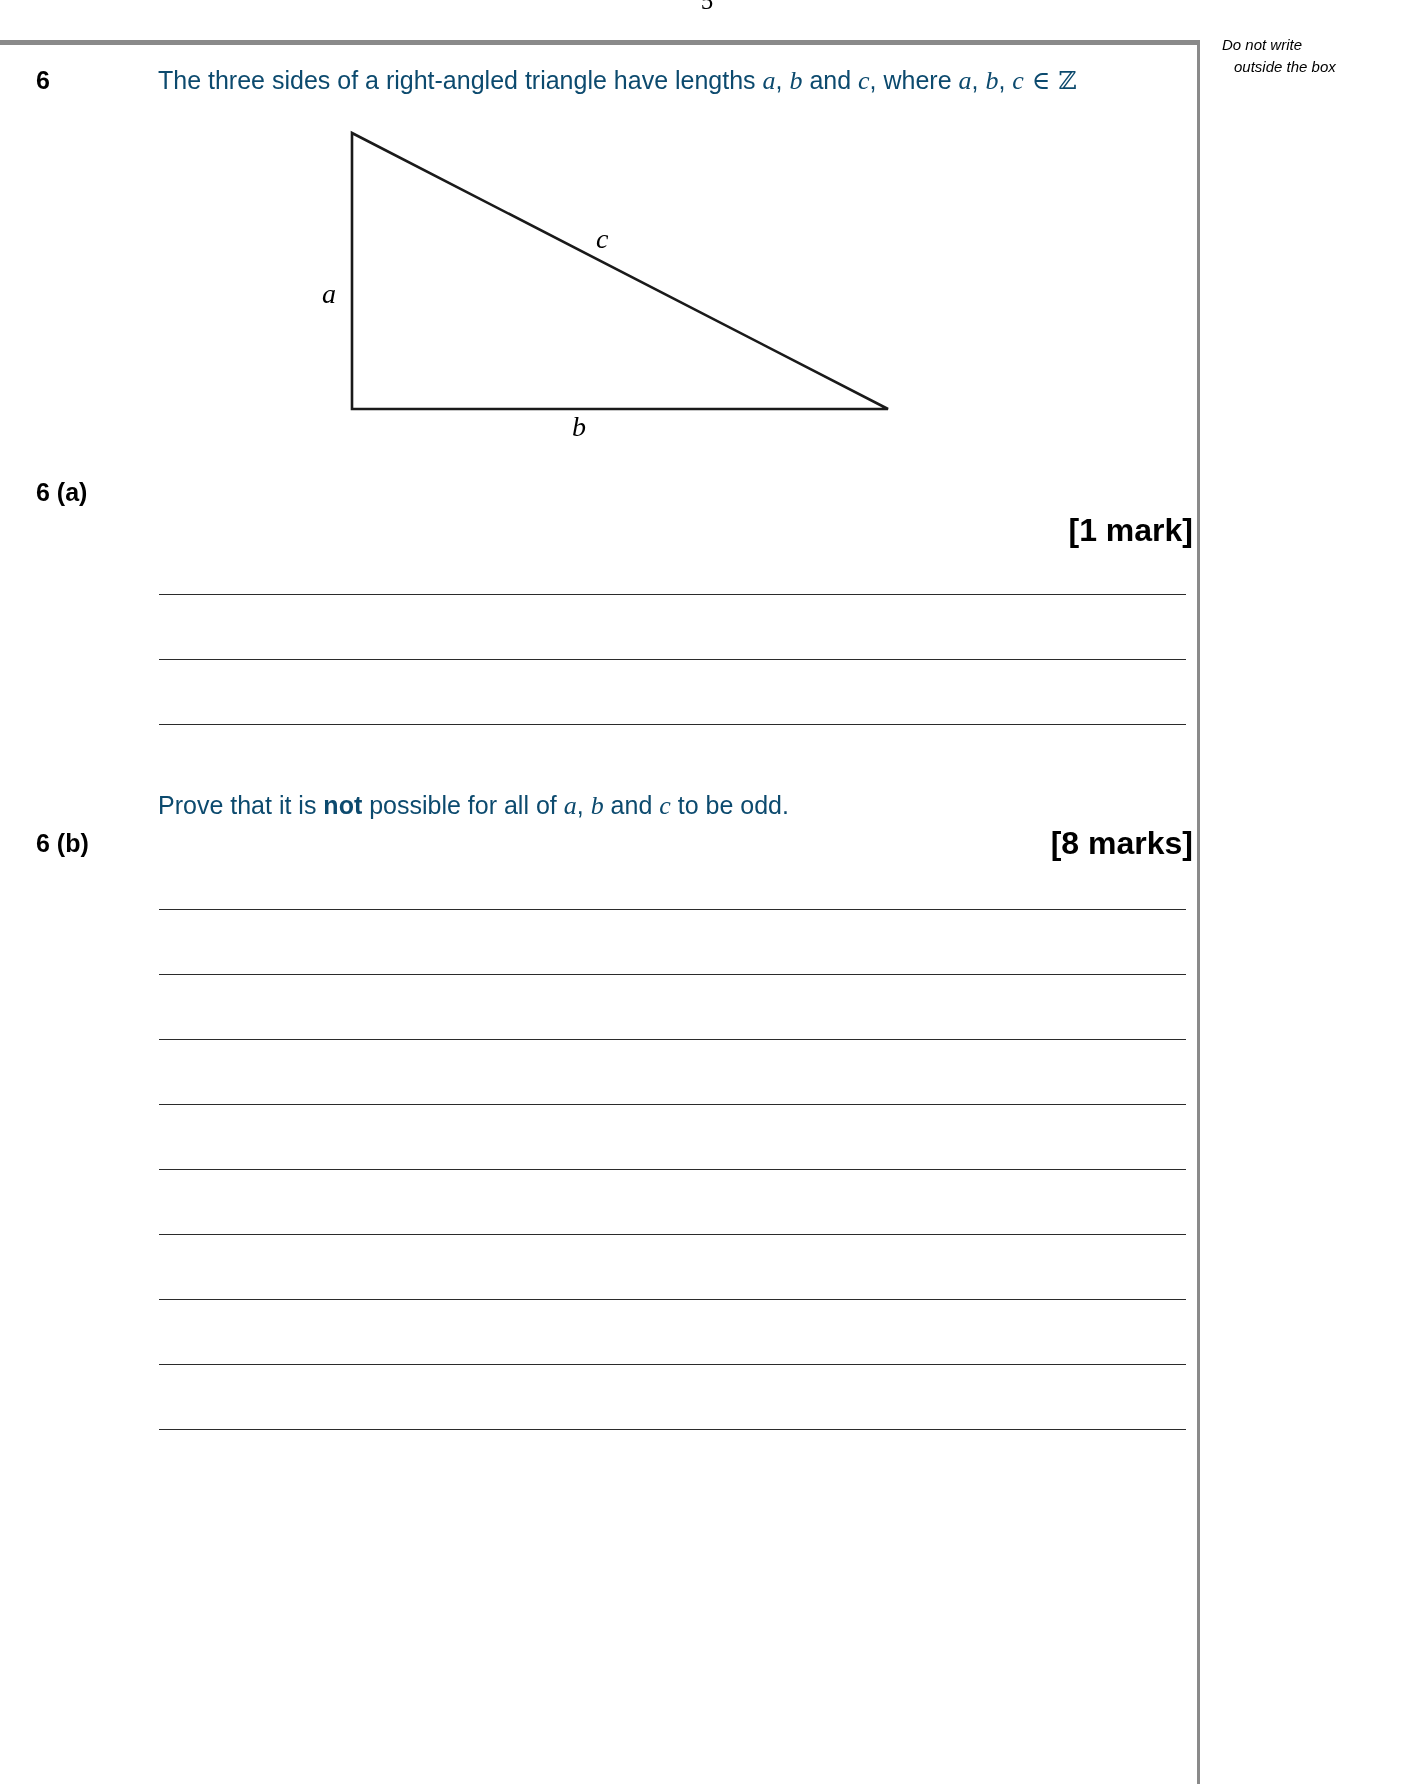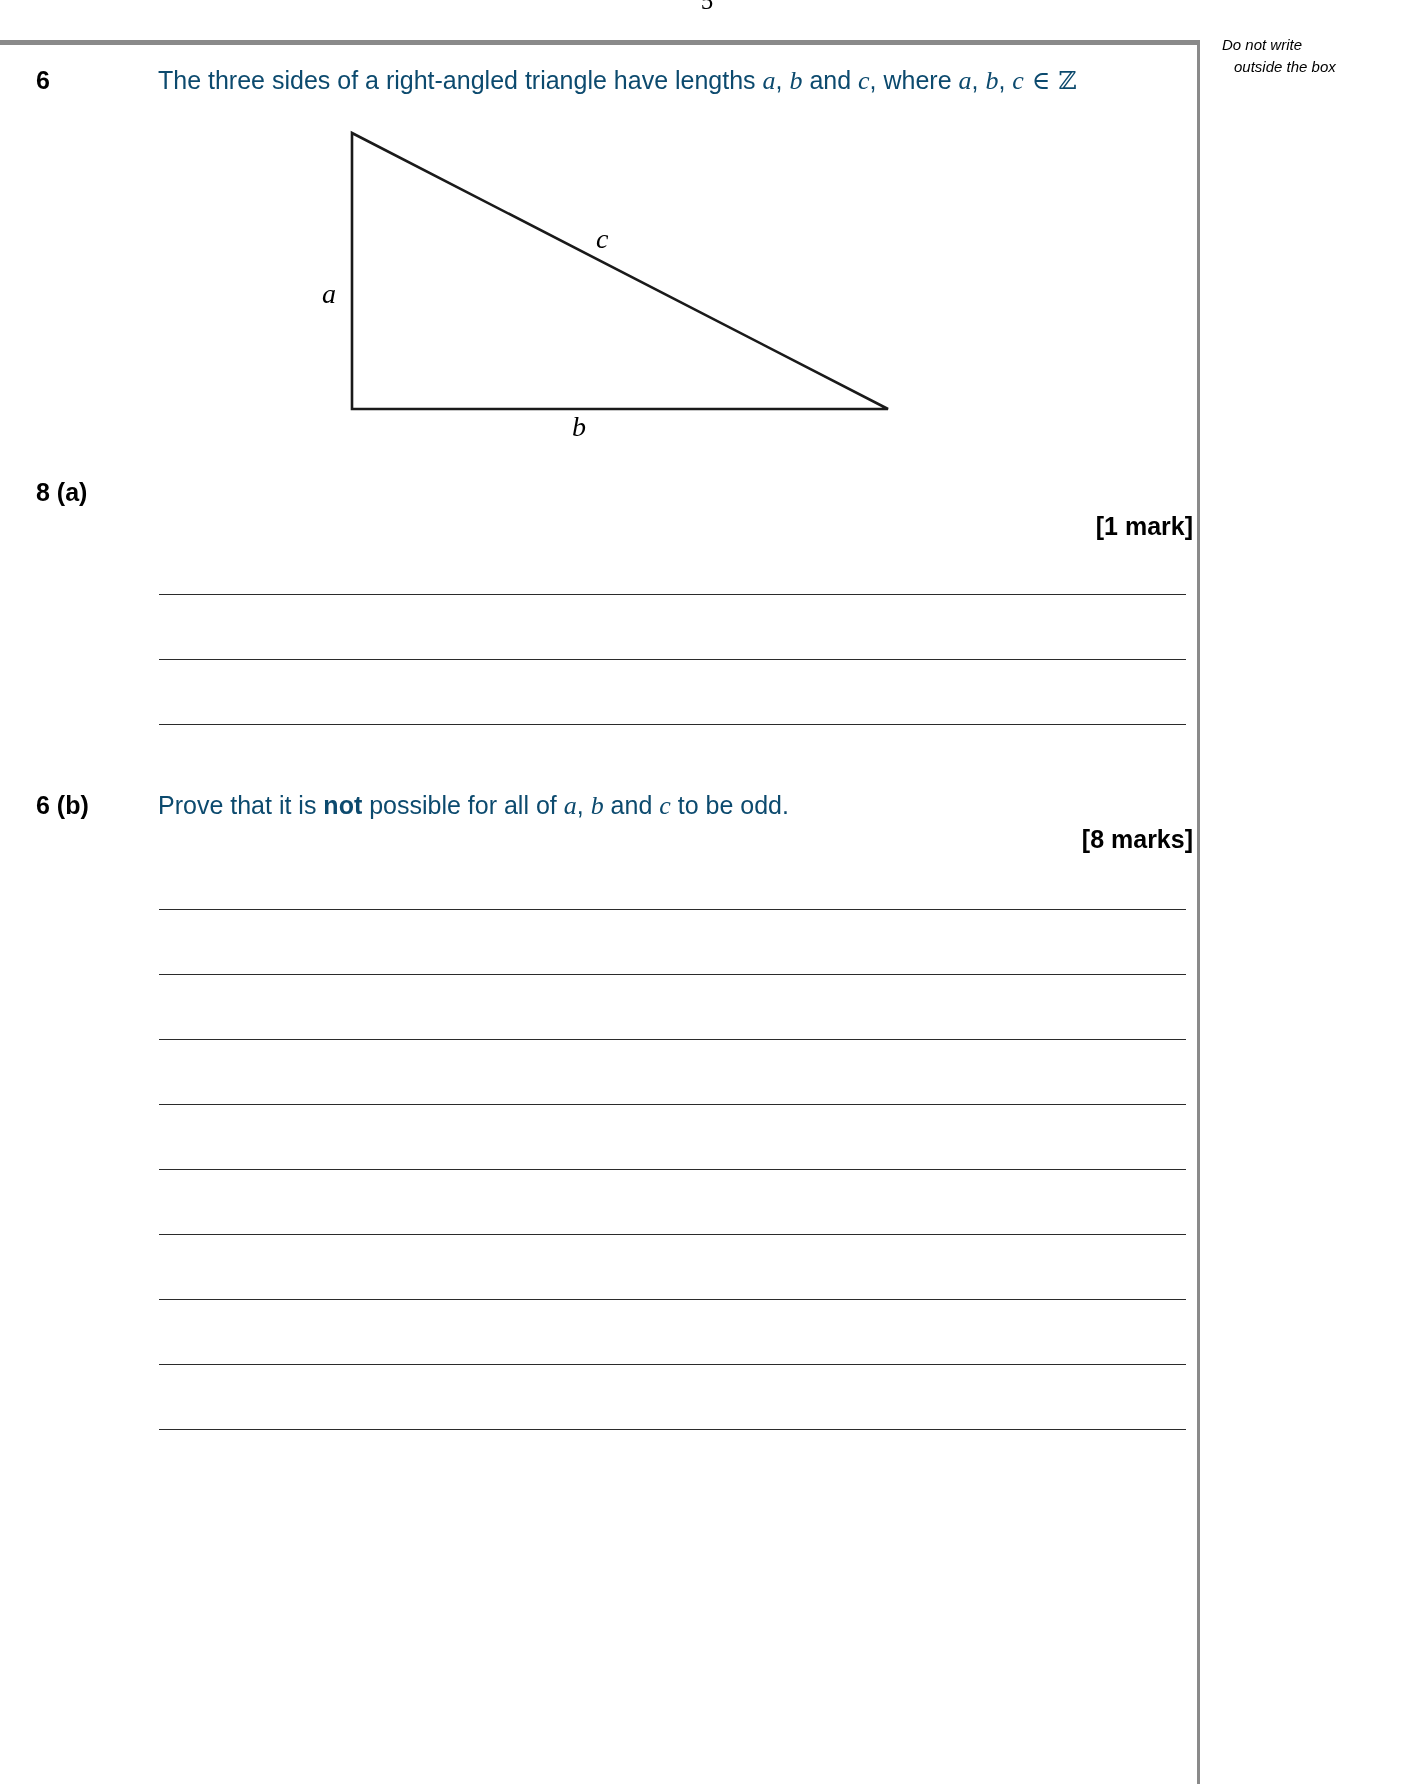--- a/index.html
+++ b/index.html
@@ -101,21 +101,21 @@
   }
   b.inl {
     font-weight: bold;
   }
 
   
   .marks {
     position: absolute;
     font-family: "Liberation Sans", sans-serif;
     font-weight: bold;
-    font-size: 25px;
+    font-size: 32px;
     color: #000;
     text-align: right;
     white-space: nowrap;
   }
 
   
   .ansline {
     position: absolute;
     height: 1px;
     background: #2b2b2b;
@@ -159,30 +159,30 @@
 
   <div class="diagram">
     <svg width="640" height="340" viewBox="0 0 640 340">
       <path d="M 52 18 L 52 294 L 588 294 Z" fill="none" stroke="#1a1a1a" stroke-width="2.6" stroke-linejoin="miter"></path>
     </svg>
     <span class="dlabel" style="left:22px; top:163px;">a</span>
     <span class="dlabel" style="left:272px; top:296px;">b</span>
     <span class="dlabel" style="left:296px; top:108px;">c</span>
   </div>
 
-  <div class="qnum" style="left:36px; top:478px;">8 (a)</div>
+  <div class="qnum" style="left:36px; top:478px;">6 (a)</div>
 
 
   <div class="marks" style="left:880px; top:512px; width:313px;">[1 mark]</div>
 
   <div class="ansline" style="left:159px; top:594px; width:1027px;"></div>
   <div class="ansline" style="left:159px; top:659px; width:1027px;"></div>
   <div class="ansline" style="left:159px; top:724px; width:1027px;"></div>
 
-  <div class="qnum" style="left:36px; top:791px;">6 (b)</div>
+  <div class="qnum" style="left:36px; top:829px;">6 (b)</div>
 
   <div class="qtext" style="left:158px; top:791px;"><span>Prove that it is </span><b class="inl">not</b><span> possible for all of </span><span class="mathvar">a</span><span>, </span><span class="mathvar">b</span><span> and </span><span class="mathvar">c</span><span> to be odd.</span></div>
 
   <div class="marks" style="left:880px; top:825px; width:313px;">[8 marks]</div>
 
   <div class="ansline" style="left:159px; top:909px; width:1027px;"></div>
   <div class="ansline" style="left:159px; top:974px; width:1027px;"></div>
   <div class="ansline" style="left:159px; top:1039px; width:1027px;"></div>
   <div class="ansline" style="left:159px; top:1104px; width:1027px;"></div>
   <div class="ansline" style="left:159px; top:1169px; width:1027px;"></div>

